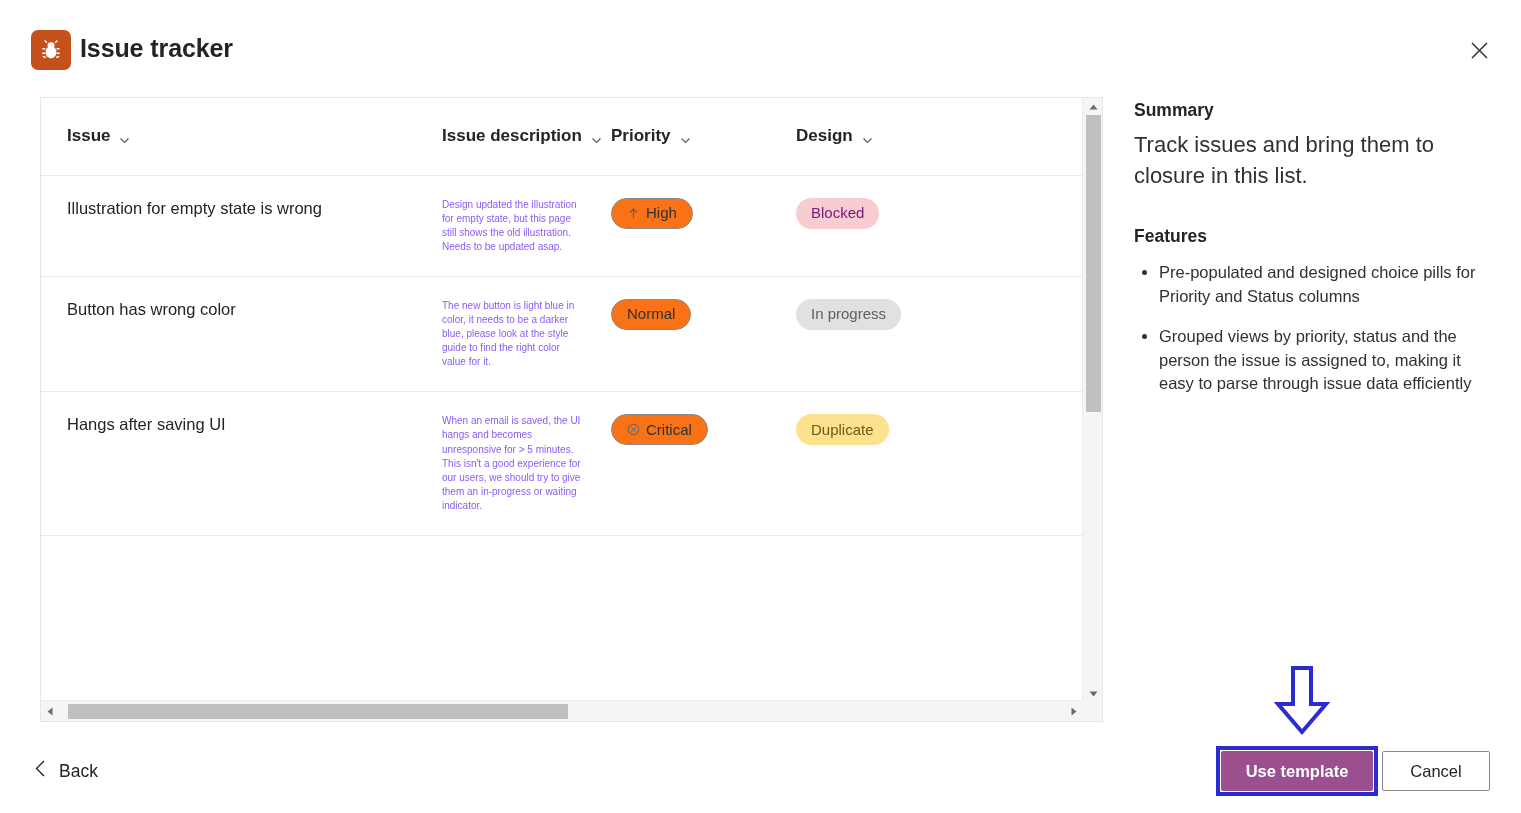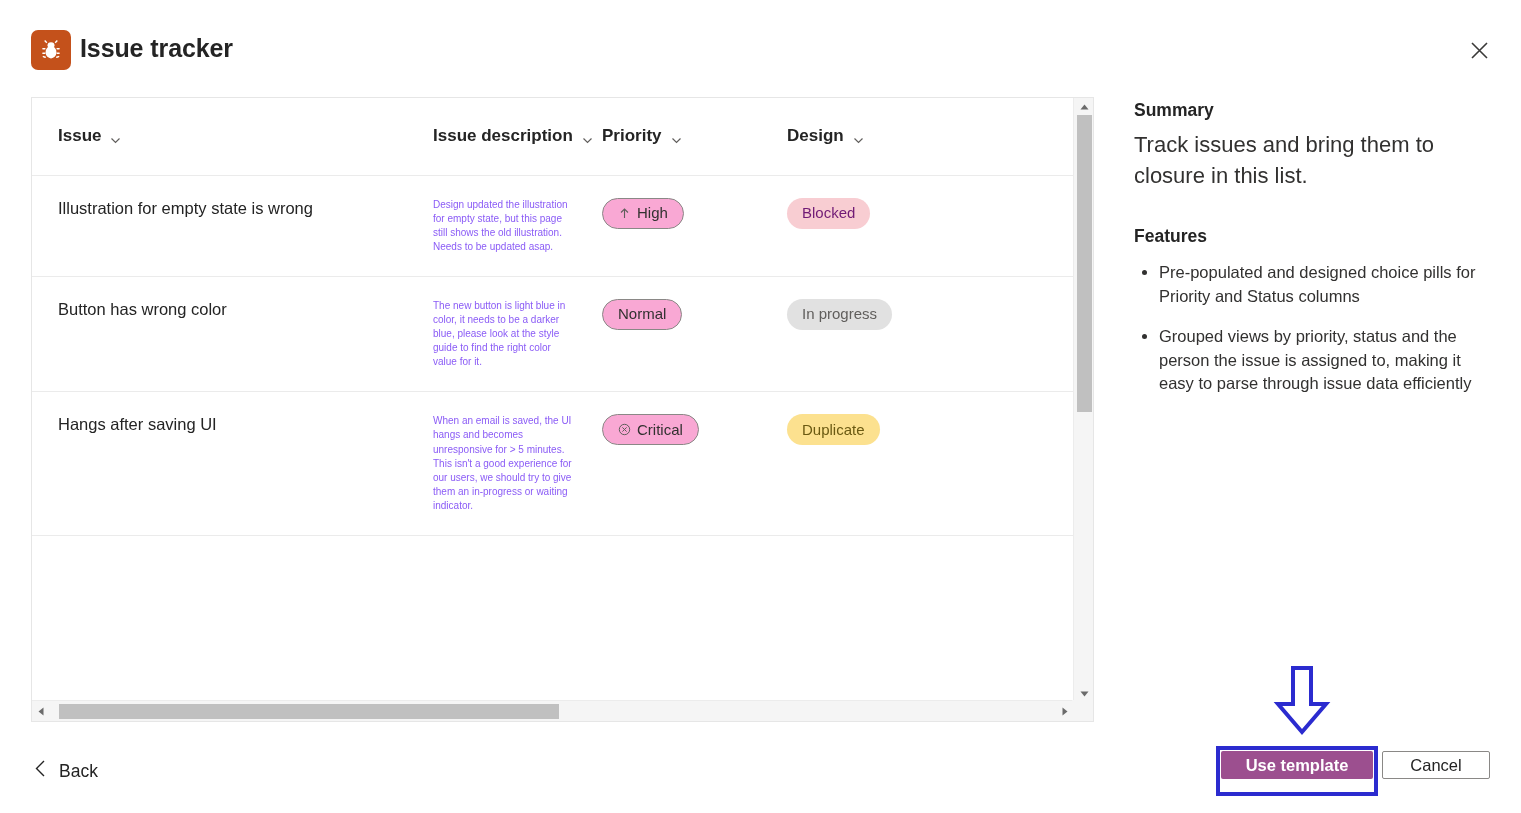--- a/index.html
+++ b/index.html
@@ -27,21 +27,21 @@
   }
   .close-btn {
     position: absolute; left: 1457px; top: 28px;
     width: 44px; height: 44px;
     display: flex; align-items: center; justify-content: center;
     cursor: pointer; border-radius: 4px;
   }
 
   
   .table-panel {
-    position: absolute; left: 31px; top: 97px;
+    position: absolute; left: 40px; top: 97px;
     width: 1063px; height: 625px;
     border: 1px solid #e6e6e6; background: #fff;
     overflow: hidden;
   }
   .table-scroll-clip {
     position: absolute; left: 0; top: 0;
     width: 1042px; height: 604px; overflow: hidden;
   }
   table.issues {
     width: 1140px; border-collapse: collapse; table-layout: fixed;
@@ -75,21 +75,21 @@
   table.issues tbody td.desc { font-size: 10px; color: #8b5cf6; line-height: 1.41; padding-right: 18px; }
   table.issues tbody td.issue { font-size: 16.5px; color: #242424; }
   table.issues tbody td.pill-cell { padding-left: 10px; }
 
   
   .pill {
     display: inline-flex; align-items: center; gap: 6px;
     height: 31px; padding: 0 15px; border-radius: 16px;
     font-size: 15px; white-space: nowrap; cursor: pointer;
   }
-  .pill.choice { background: #f9a8d4; border: 1px solid #8a8886; color: #323130; }
+  .pill.choice { background: #f97316; border: 1px solid #8a8886; color: #323130; }
   .pill.status { border: none; }
   .pill-ico { display: inline-flex; width: 13px; height: 13px; }
 
   
   .vscroll {
     position: absolute; right: 0; top: 0; width: 20px; height: 604px;
     background: #f5f5f5; border-left: 1px solid #ececec; cursor: pointer;
   }
   .vscroll .sb-arrow { position: absolute; left: 0; width: 20px; height: 17px;
     display: flex; align-items: center; justify-content: center; cursor: pointer; }
@@ -122,21 +122,21 @@
   .info ul { margin: 14px 0 0 0; padding-left: 25px; list-style: disc; }
   .info ul li { font-size: 16.5px; color: #323130; line-height: 1.42; margin-bottom: 17px; }
 
   
   .back-btn {
     position: absolute; left: 31px; top: 756px;
     display: inline-flex; align-items: center; gap: 13px;
     font-size: 17.5px; color: #242424; cursor: pointer; padding: 4px;
   }
   .btn {
-    position: absolute; height: 28px; display: inline-flex;
+    position: absolute; height: 40px; display: inline-flex;
     align-items: center; justify-content: center;
     font-size: 16.5px; font-weight: 600; cursor: pointer; border-radius: 2px;
   }
   .btn-primary {
     left: 1221px; top: 751px; width: 152px;
     background: #9c4f8f; color: #ffffff; border: none;
   }
   .btn-secondary {
     left: 1382px; top: 751px; width: 108px;
     background: #ffffff; color: #242424; border: 1px solid #8a8886;

